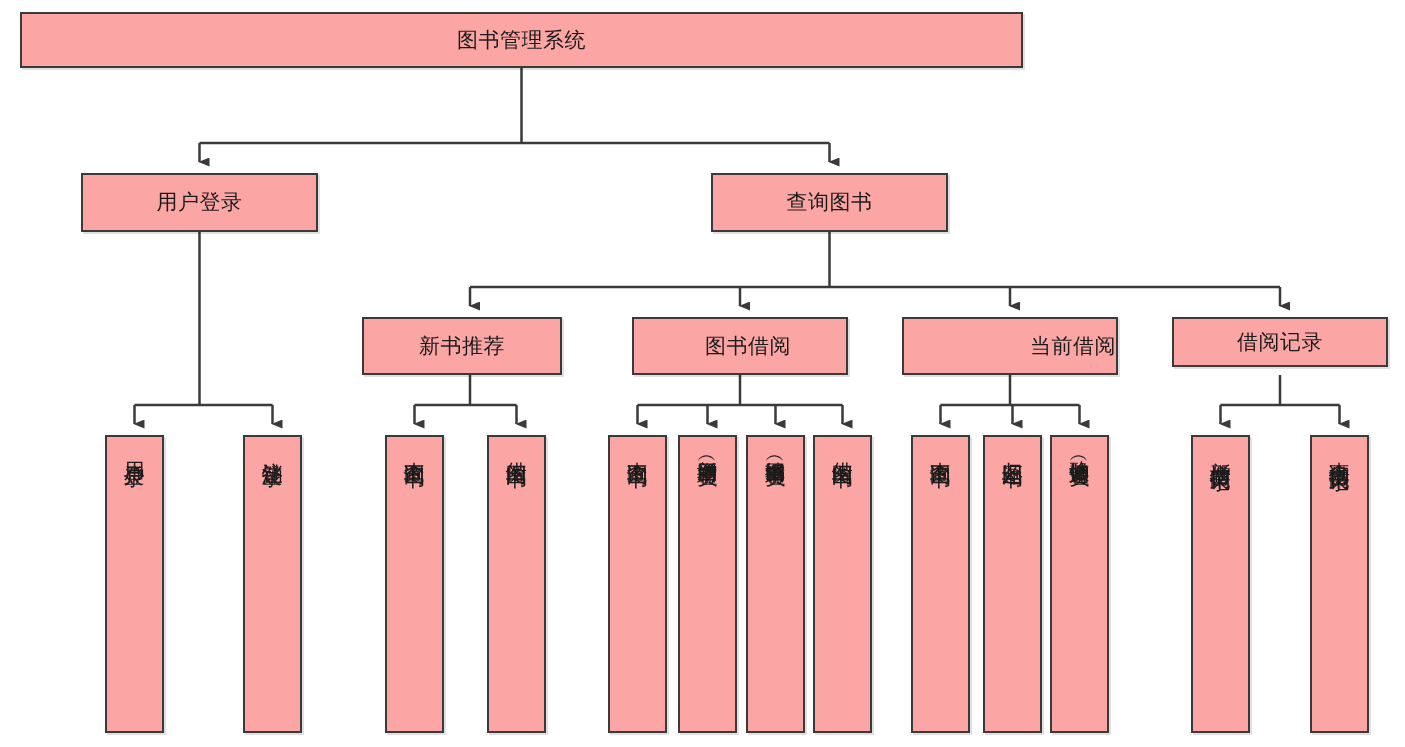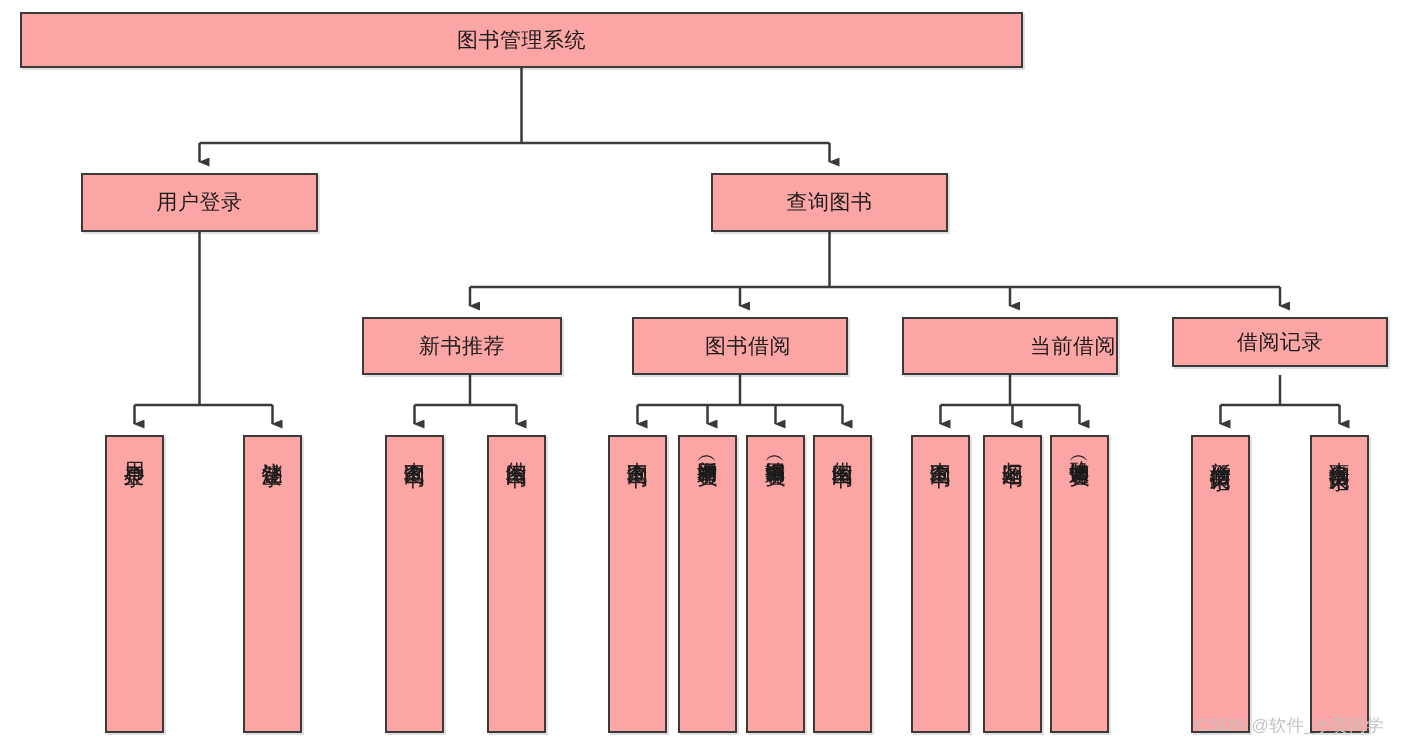--- a/index.html
+++ b/index.html
@@ -170,14 +170,13 @@
         <span class="lbl">确认归还（管理员）</span>
       </div>
       <div class="node vert" style="left: 1191px; top: 435px; width: 59px; height: 298px;">
         <span class="lbl">新增借阅记录</span>
       </div>
       <div class="node vert" style="left: 1310px; top: 435px; width: 59px; height: 298px;">
         <span class="lbl">查询借阅记录</span>
       </div>
     </div>
 
-  <div class="watermark" style="left:1196px; top:714px;">CSDN @软件_小贺同学</div>
 </div>
 
 </body></html>

